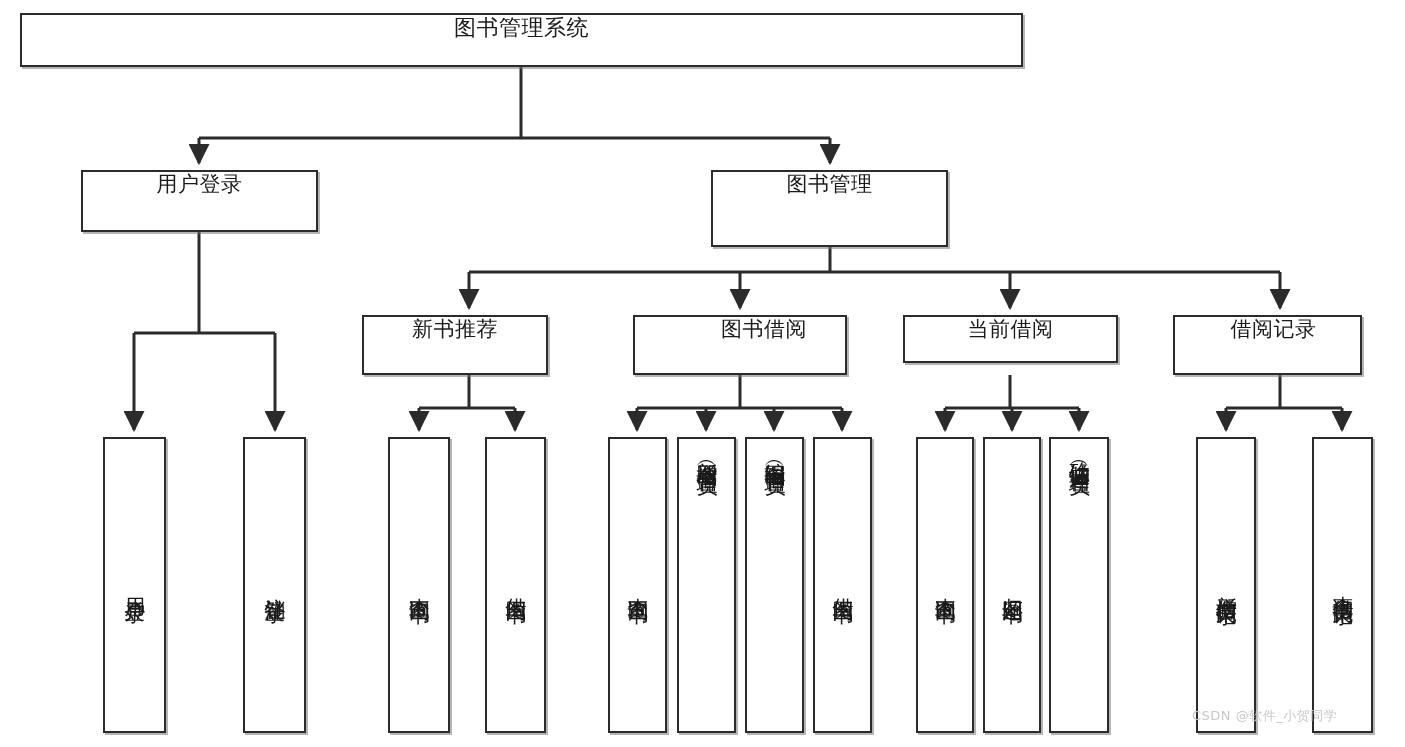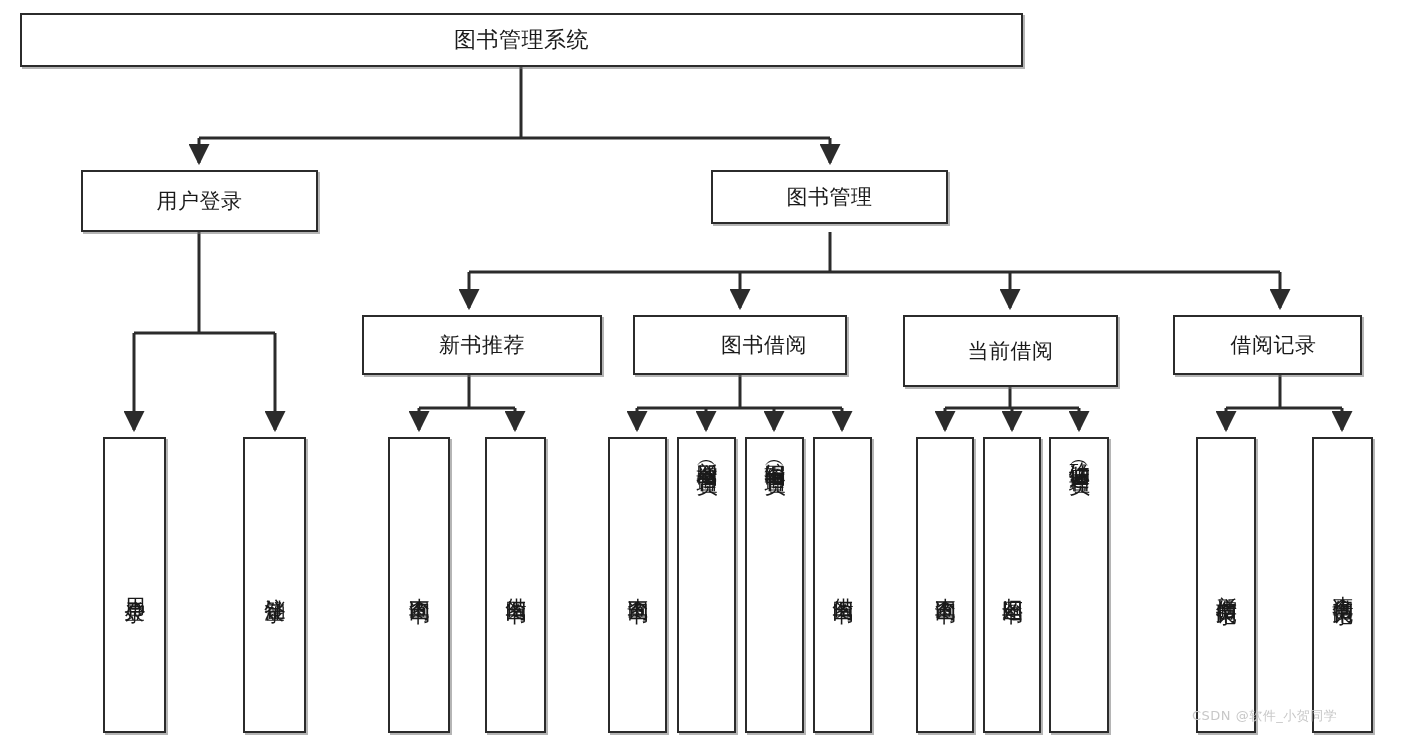--- a/index.html
+++ b/index.html
@@ -22,21 +22,20 @@
     width:1405px;height:747px;
     pointer-events:none;
   }
   
   .node{
     position:absolute;
     box-sizing:border-box;
     background:#ffffff;
     border:2px solid #2b2b2b;
     display:flex;
-    align-items:center;
     justify-content:center;
     color:#1a1a1a;
   }
   .node.shadow{
     box-shadow:2px 2px 0 rgba(120,120,120,0.55);
   }
   .node-label{
     font-size:21px;
     line-height:1.15;
     letter-spacing:0.5px;
@@ -133,31 +132,31 @@
     </g>
   </svg>
 
   <div class="node root shadow" style="left: 20px; top: 13px; width: 1003px; height: 54px;">
     <span class="node-label">图书管理系统</span>
   </div>
 
   <div class="node lvl1 shadow" style="left: 81px; top: 170px; width: 237px; height: 62px;">
     <span class="node-label">用户登录</span>
   </div>
-  <div class="node lvl1 shadow" style="left: 711px; top: 170px; width: 237px; height: 54px;">
+  <div class="node lvl1 shadow" style="left: 711px; top: 170px; width: 237px; height: 77px;">
     <span class="node-label">图书管理</span>
   </div>
 
-  <div class="node lvl2 shadow" style="left: 362px; top: 315px; width: 240px; height: 60px;">
+  <div class="node lvl2 shadow" style="left: 362px; top: 315px; width: 186px; height: 60px;">
     <span class="node-label">新书推荐</span>
   </div>
   <div class="node lvl2 shadow" style="left: 633px; top: 315px; width: 214px; height: 60px; padding-left: 48px;">
     <span class="node-label">图书借阅</span>
   </div>
-  <div class="node lvl2 shadow" style="left: 903px; top: 315px; width: 215px; height: 72px;">
+  <div class="node lvl2 shadow" style="left: 903px; top: 315px; width: 215px; height: 48px;">
     <span class="node-label">当前借阅</span>
   </div>
   <div class="node lvl2 shadow" style="left: 1173px; top: 315px; width: 189px; height: 60px; padding-left: 12px;">
     <span class="node-label">借阅记录</span>
   </div>
 
   <div class="node leaf shadow mid" style="left: 103px; top: 437px; width: 63px; height: 296px; align-items: center; padding-top: 0px;">
     <span class="node-label">用户登录</span>
   </div>
   <div class="node leaf shadow mid" style="left: 243px; top: 437px; width: 63px; height: 296px; align-items: center; padding-top: 0px;">

